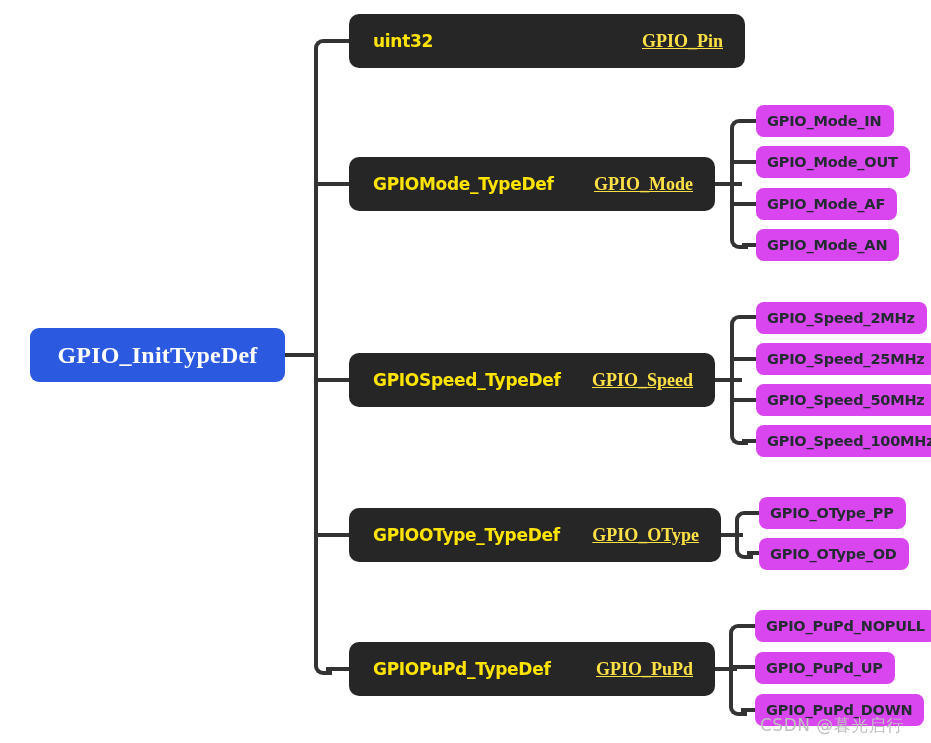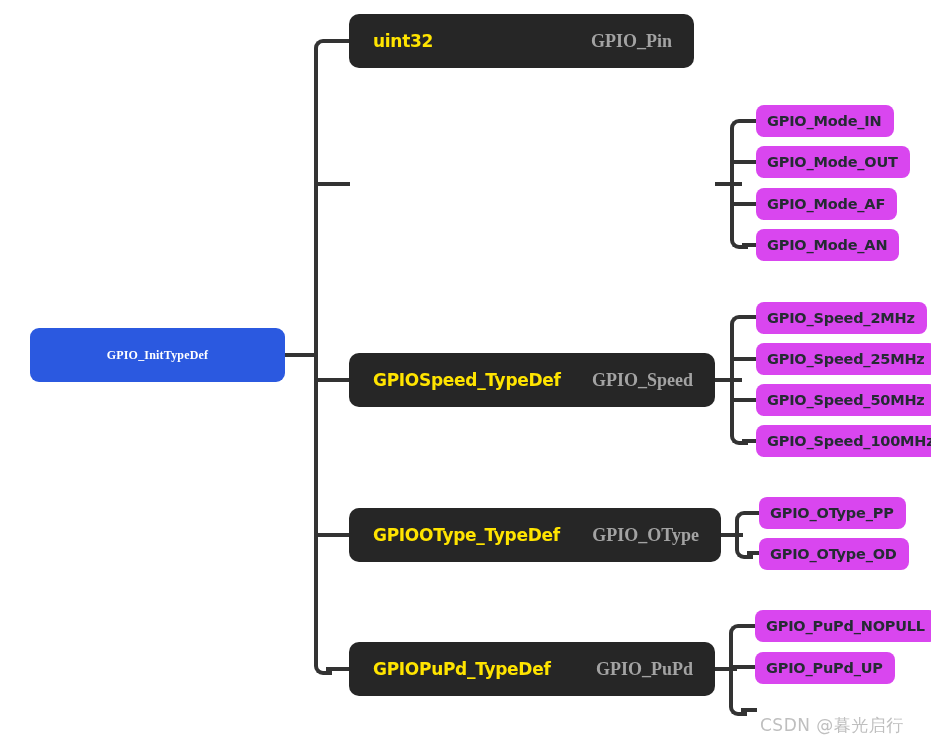--- a/index.html
+++ b/index.html
@@ -40,21 +40,21 @@
     display: flex;
     align-items: center;
     justify-content: center;
     background: #2B59E0;
     border-radius: 9px;
     box-sizing: border-box;
   }
   .root-label {
     font-family: "Liberation Serif", serif;
     font-weight: bold;
-    font-size: 12px;
+    font-size: 24px;
     color: #ffffff;
     letter-spacing: 0.2px;
     white-space: nowrap;
   }
 
   
   .dark-node {
     position: absolute;
     display: flex;
     align-items: center;
@@ -68,23 +68,24 @@
     font-weight: bold;
     font-size: 17px;
     color: #FFE400;
     white-space: nowrap;
     letter-spacing: -0.3px;
   }
   .member-label {
     font-family: "Liberation Serif", serif;
     font-weight: bold;
     font-size: 18px;
-    color: #a3a3a3;
+    color: #fde047;
     white-space: nowrap;
     margin-left: auto;
+    text-decoration: underline;
   }
 
   
   .leaf-node {
     position: absolute;
     display: flex;
     align-items: center;
     background: #d946ef;
     border-radius: 8px;
     box-sizing: border-box;
@@ -126,25 +127,29 @@
   <div class="elbow elbow-bl" style="left:314px; top:657px; width:14px; height:14px;"></div>
 
   <div class="conn conn-v" style="left:314px; top:48px; height:614px;"></div>
 
   <div class="conn conn-h" style="left:326px; top:39px; width:24px;"></div>
   <div class="conn conn-h" style="left:314px; top:182px; width:36px;"></div>
   <div class="conn conn-h" style="left:314px; top:378px; width:36px;"></div>
   <div class="conn conn-h" style="left:314px; top:533px; width:36px;"></div>
   <div class="conn conn-h" style="left:326px; top:667px; width:24px;"></div>
 
-  <div class="dark-node" style="left:349px; top:14px; width:345px; height:54px;">
+  <div class="dark-node" style="left:349px; top:14px; width:396px; height:54px;">
     <span class="type-label">uint32</span>
     <span class="member-label">GPIO_Pin</span>
   </div>
 
+  <div class="dark-node" style="left:349px; top:157px; width:366px; height:54px;">
+    <span class="type-label">GPIOMode_TypeDef</span>
+    <span class="member-label">GPIO_Mode</span>
+  </div>
 
   <div class="conn conn-h" style="left:715px; top:182px; width:27px;"></div>
   <div class="elbow elbow-tl" style="left:730px; top:119px; width:14px; height:14px;"></div>
   <div class="elbow elbow-bl" style="left:730px; top:231px; width:14px; height:14px;"></div>
   <div class="conn conn-v" style="left:730px; top:128px; height:108px;"></div>
   <div class="conn conn-h" style="left:742px; top:119px; width:16px;"></div>
   <div class="conn conn-h" style="left:730px; top:160px; width:28px;"></div>
   <div class="conn conn-h" style="left:730px; top:202px; width:28px;"></div>
   <div class="conn conn-h" style="left:742px; top:243px; width:16px;"></div>
 
@@ -219,16 +224,19 @@
   <div class="conn conn-h" style="left:741px; top:624px; width:16px;"></div>
   <div class="conn conn-h" style="left:729px; top:665px; width:28px;"></div>
   <div class="conn conn-h" style="left:741px; top:708px; width:16px;"></div>
 
   <div class="leaf-node" style="left:755px; top:610px;">
     <span class="leaf-label">GPIO_PuPd_NOPULL</span>
   </div>
   <div class="leaf-node" style="left:755px; top:652px;justify-content:center;">
     <span class="leaf-label">GPIO_PuPd_UP</span>
   </div>
+  <div class="leaf-node" style="left:755px; top:694px;">
+    <span class="leaf-label">GPIO_PuPd_DOWN</span>
+  </div>
 
   <div class="watermark" style="left:760px; top:714px;">CSDN @暮光启行</div>
 
 </div>
 
 </body></html>

